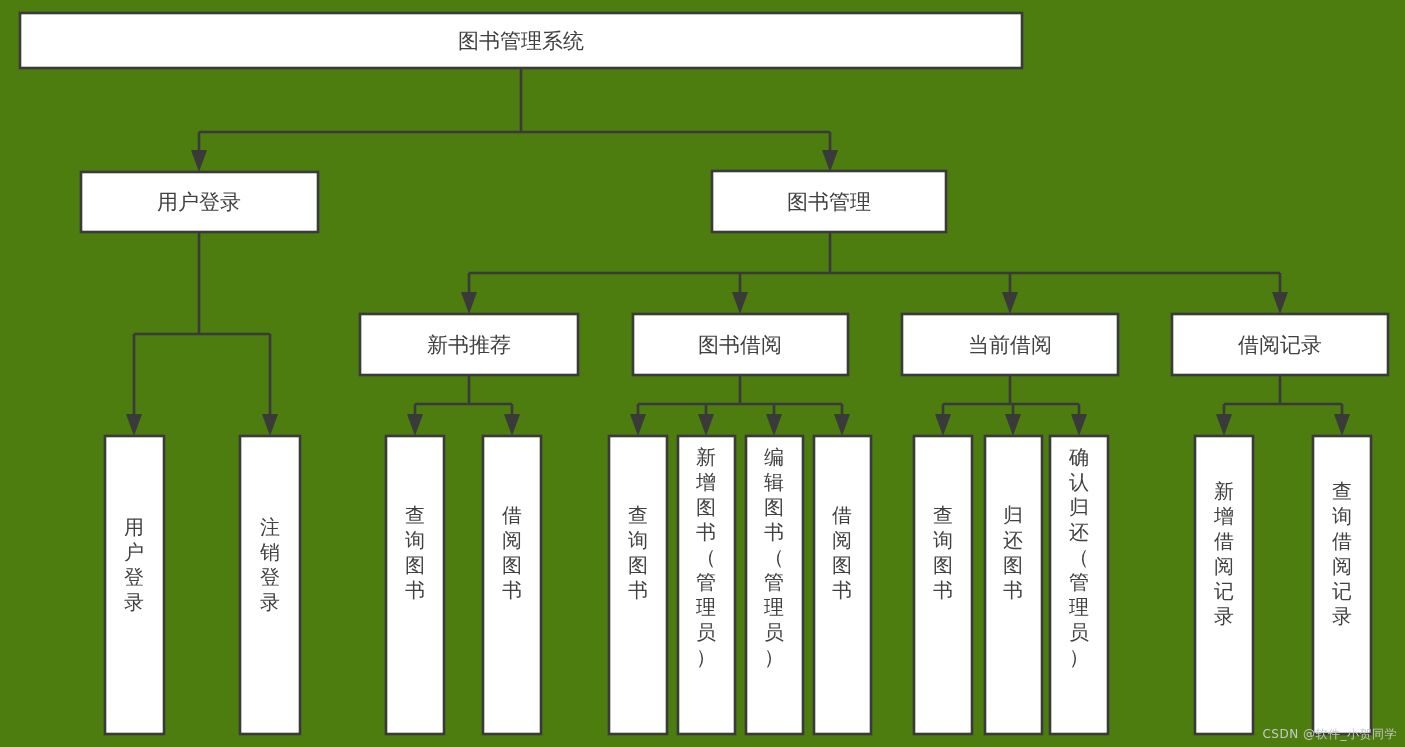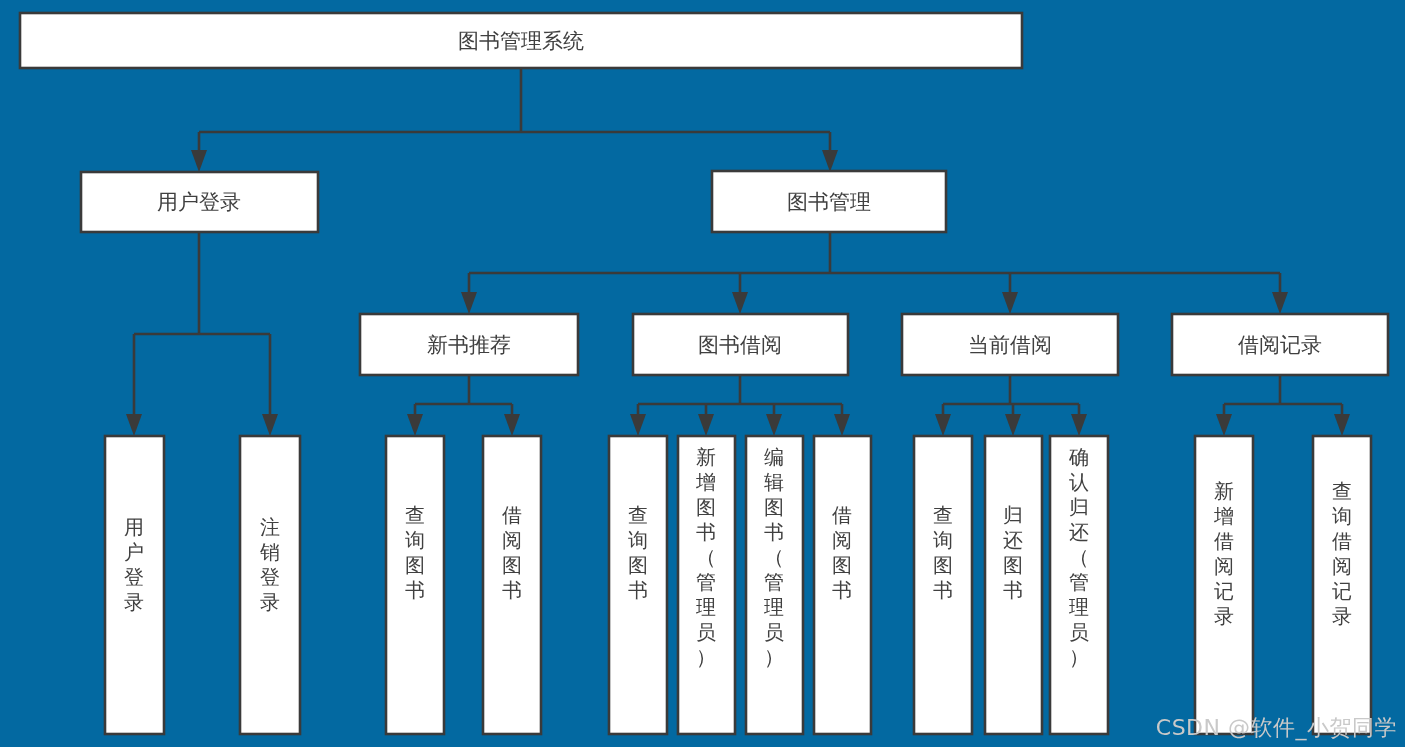--- a/index.html
+++ b/index.html
@@ -10,21 +10,21 @@
   body {
     width: 1405px;
     height: 747px;
     font-family: "DejaVu Sans", "Liberation Sans", sans-serif;
     overflow: hidden;
   }
   #diagram-root {
     position: relative;
     width: 1405px;
     height: 747px;
-    background: #0369a1;
+    background: #4d7c0f;
   }
   svg#flowchart {
     position: absolute;
     left: 0;
     top: 0;
     width: 1405px;
     height: 747px;
     display: block;
   }
   .node-box {
@@ -53,21 +53,21 @@
     fill: #404040;
     font-family: "DejaVu Sans", "Liberation Sans", sans-serif;
     font-size: 20px;
     text-anchor: middle;
   }
   .watermark {
     position: absolute;
     right: 8px;
     bottom: 4px;
     color: #c9c9c9;
-    font-size: 22px;
+    font-size: 12px;
     font-family: "DejaVu Sans", "Liberation Sans", sans-serif;
     letter-spacing: 0.5px;
     white-space: nowrap;
     pointer-events: none;
   }
 </style>
 </head>
 <body>
 
 <div id="diagram-root">

